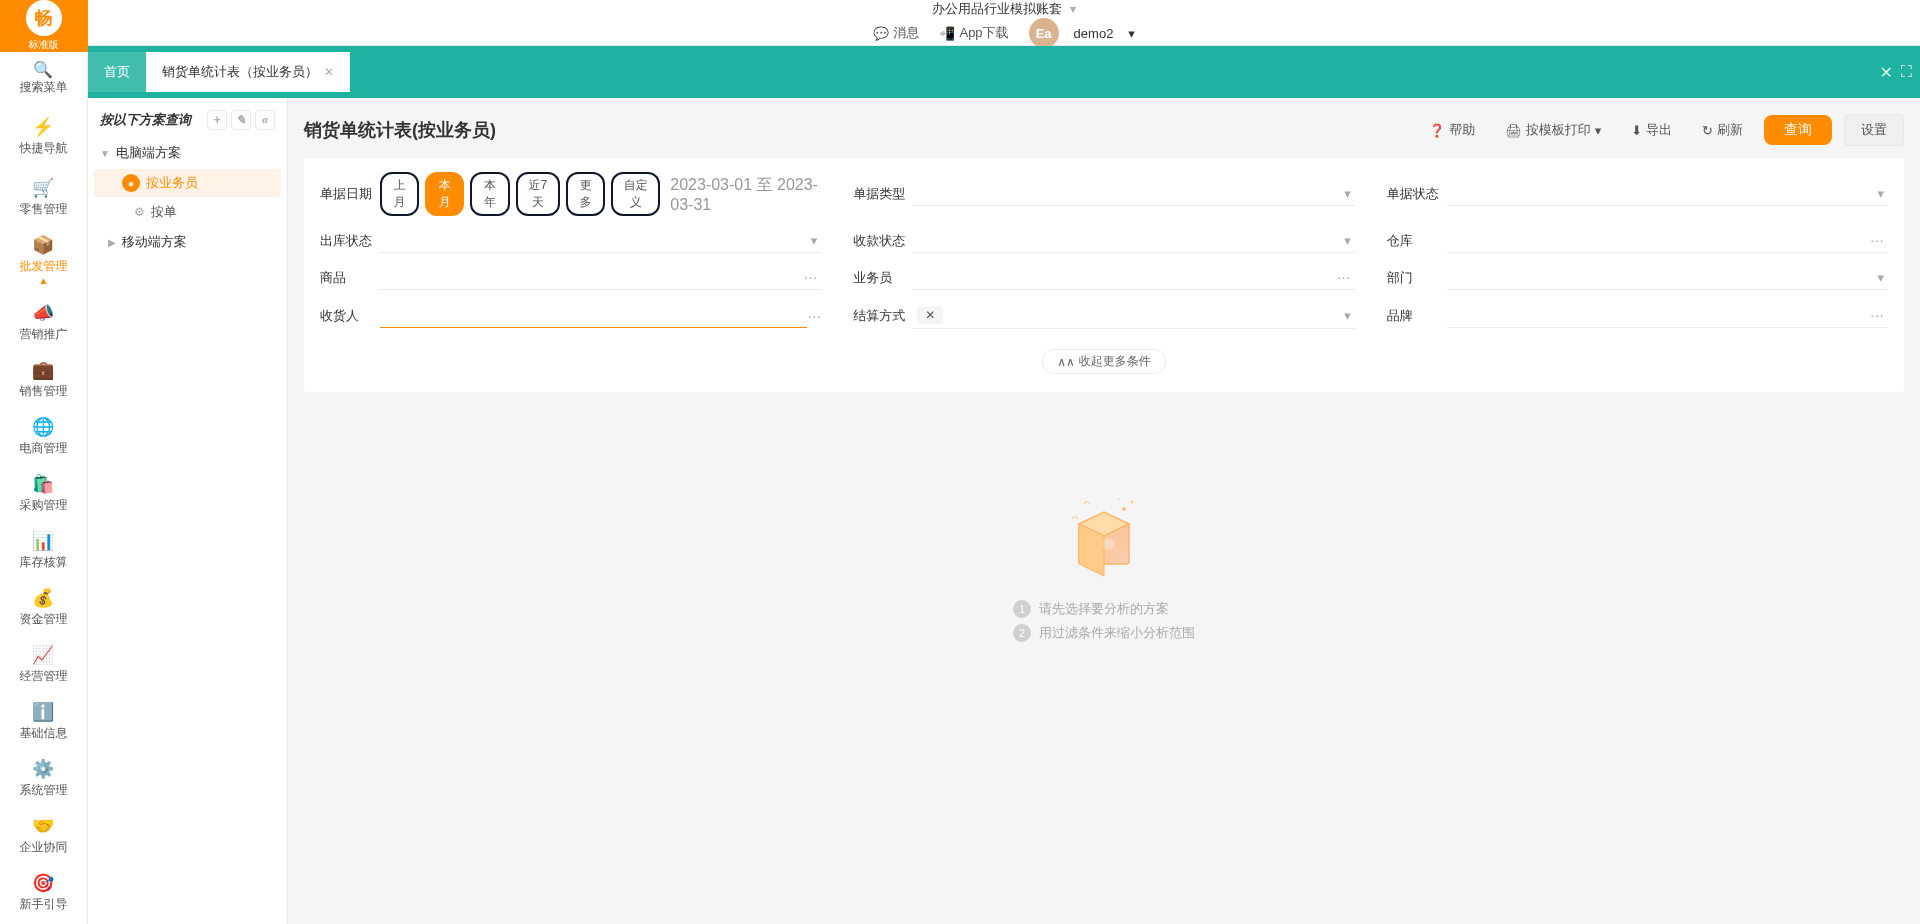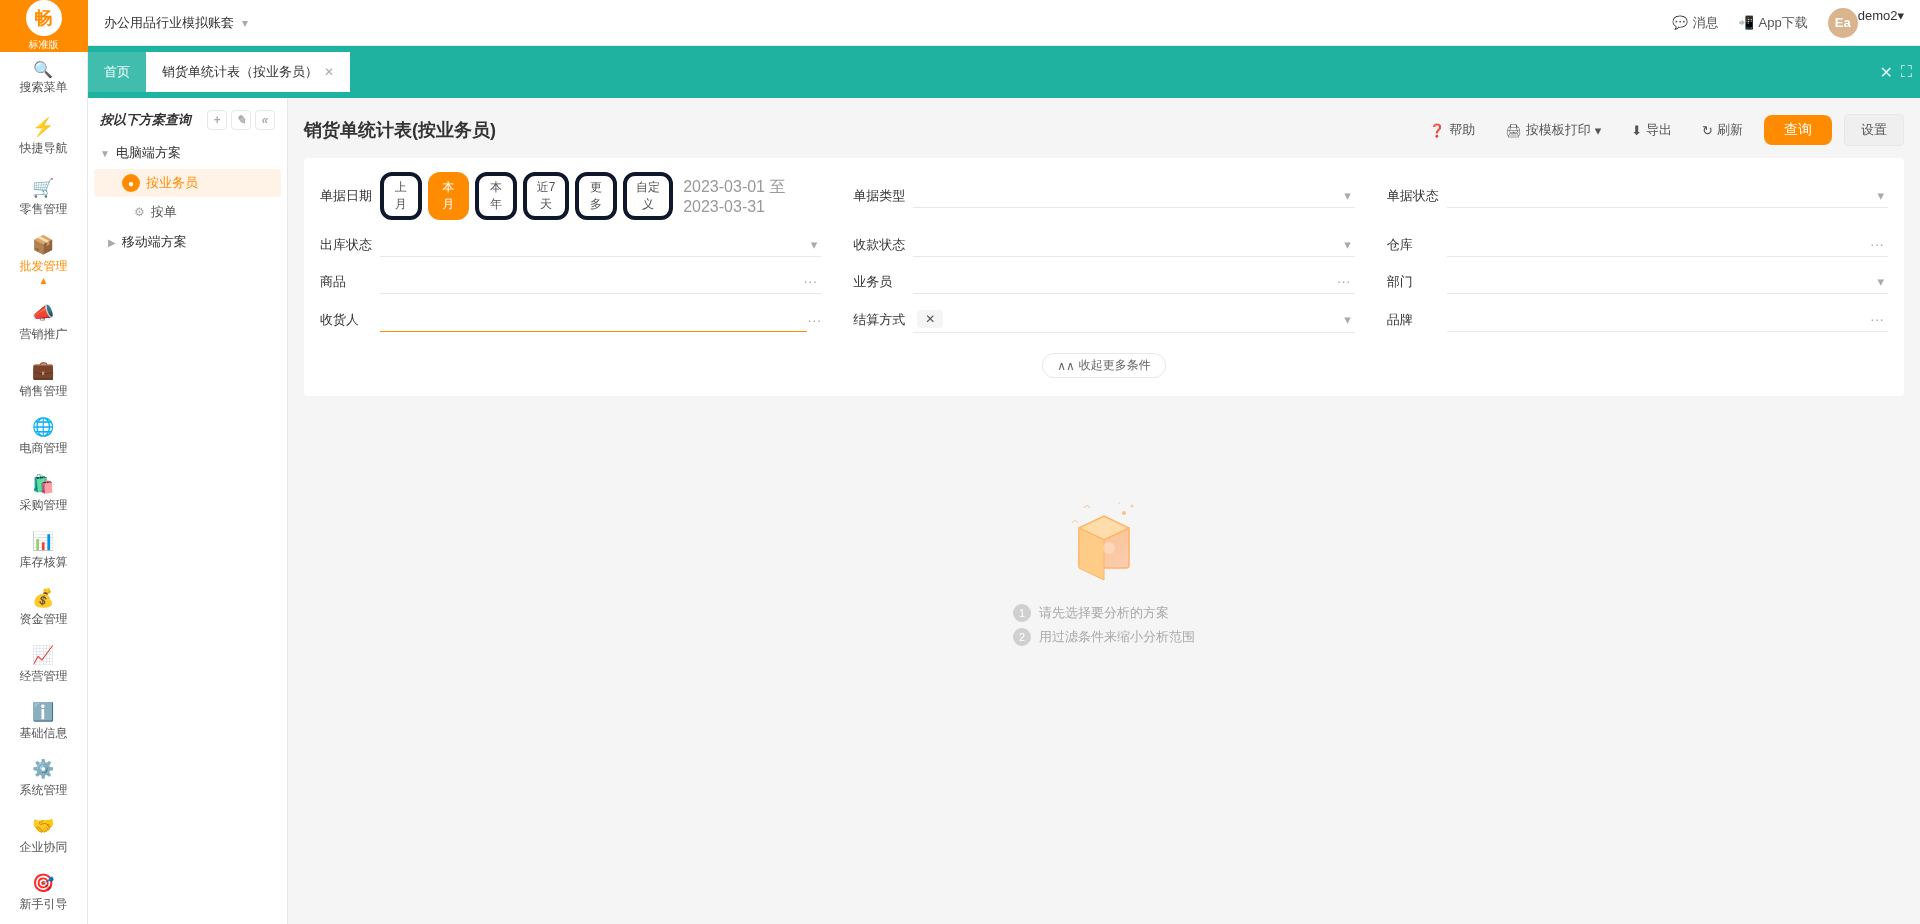--- a/index.html
+++ b/index.html
@@ -68,39 +68,40 @@
     
     #topbar {
       height: 46px;
       background: #fff;
       display: flex;
       align-items: center;
       justify-content: space-between;
       padding: 0 16px;
       border-bottom: 1px solid #e8e8e8;
       flex-shrink: 0;
+      flex-direction: column;
     }
     #topbar-left {
       display: flex; align-items: center; gap: 8px;
     }
     #topbar-title {
       font-size: 13px; color: #333;
     }
     #topbar-dropdown {
       color: #aaa; font-size: 12px; cursor: pointer;
     }
     #topbar-right {
       display: flex; align-items: center; gap: 20px;
     }
     .topbar-action {
       display: flex; align-items: center; gap: 4px;
       font-size: 13px; color: #555; cursor: pointer;
     }
     .avatar-wrap {
-      display: flex; align-items: flex-start; gap: 0; cursor: pointer;
+      display: flex; align-items: center; gap: 15px; cursor: pointer;
     }
     .avatar {
       width: 30px; height: 30px; border-radius: 50%;
       background: #d9b48f;
       display: flex; align-items: center; justify-content: center;
       font-size: 13px; color: #fff; font-weight: bold;
     }
 
     
     #tabbar {
@@ -274,21 +275,21 @@
     .filter-separator { width: 32px; }
 
     
     .date-filter {
       display: flex; align-items: center; gap: 6px;
       flex: 1;
     }
     .date-btn {
       padding: 3px 8px; border-radius: 12px;
       font-size: 12px; cursor: pointer;
-      border: 4px solid #0f172a; color: #555; background: #fff;
+      border: 2px solid #0f172a; color: #555; background: #fff;
     }
     .date-btn.active {
       background: #ff8c00; color: #fff; border-color: #ff8c00;
     }
     .date-range-text {
       font-size: 16px; color: #999; margin-left: 4px;
     }
 
     
     .collapse-row {

